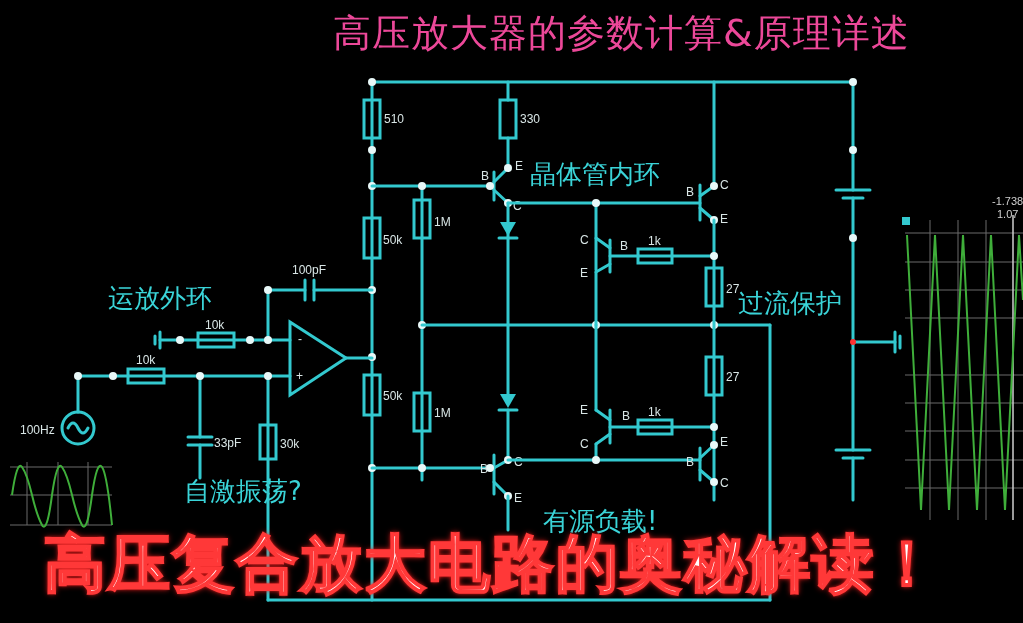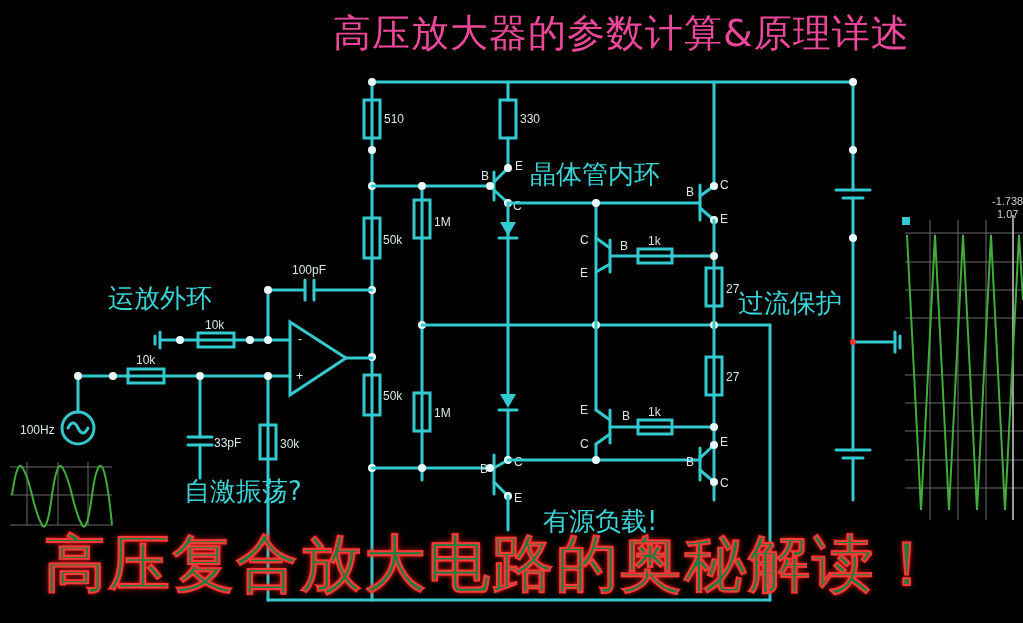--- a/index.html
+++ b/index.html
@@ -4,21 +4,21 @@
 <style>
   html,body{margin:0;padding:0;background:#000;}
   body{width:1023px;height:623px;overflow:hidden;position:relative;font-family:"DejaVu Sans",sans-serif;}
   svg{position:absolute;left:0;top:0;}
   .w{stroke:#33c9cf;stroke-width:3;fill:none;stroke-linecap:round;}
   .c{fill:#33c9cf;}
   .d{fill:#e8f8f8;}
   .lbl{fill:#d9e6e6;font-family:"Liberation Sans",sans-serif;font-size:12px;}
   .ann{fill:#3ad4d8;font-family:"DejaVu Sans",sans-serif;font-size:26px;}
   .title{position:absolute;left:305px;top:8px;font-size:38px;color:#ec4899;font-family:"DejaVu Sans",sans-serif;letter-spacing:1px;white-space:nowrap;margin-left:28px;}
-  .banner{position:absolute;left:44px;top:522px;font-size:62px;font-weight:normal;color:#15803d;white-space:nowrap;
+  .banner{position:absolute;left:44px;top:522px;font-size:62px;font-weight:bold;color:#ffffff;white-space:nowrap;
     font-family:"DejaVu Sans",sans-serif;letter-spacing:2px;
     -webkit-text-stroke:2px #ff3838;text-shadow:0 0 6px #ff2020,0 0 3px #ff2020;}
   .grid{stroke:#6a6a6a;stroke-width:1;}
   .wave{stroke:#3fae3a;stroke-width:2;fill:none;}
   .scopetxt{fill:#d0d0d0;font-family:"Liberation Sans",sans-serif;font-size:11px;}
 </style>
 </head>
 <body>
 
 <div class="title">高压放大器的参数计算&amp;原理详述</div>

